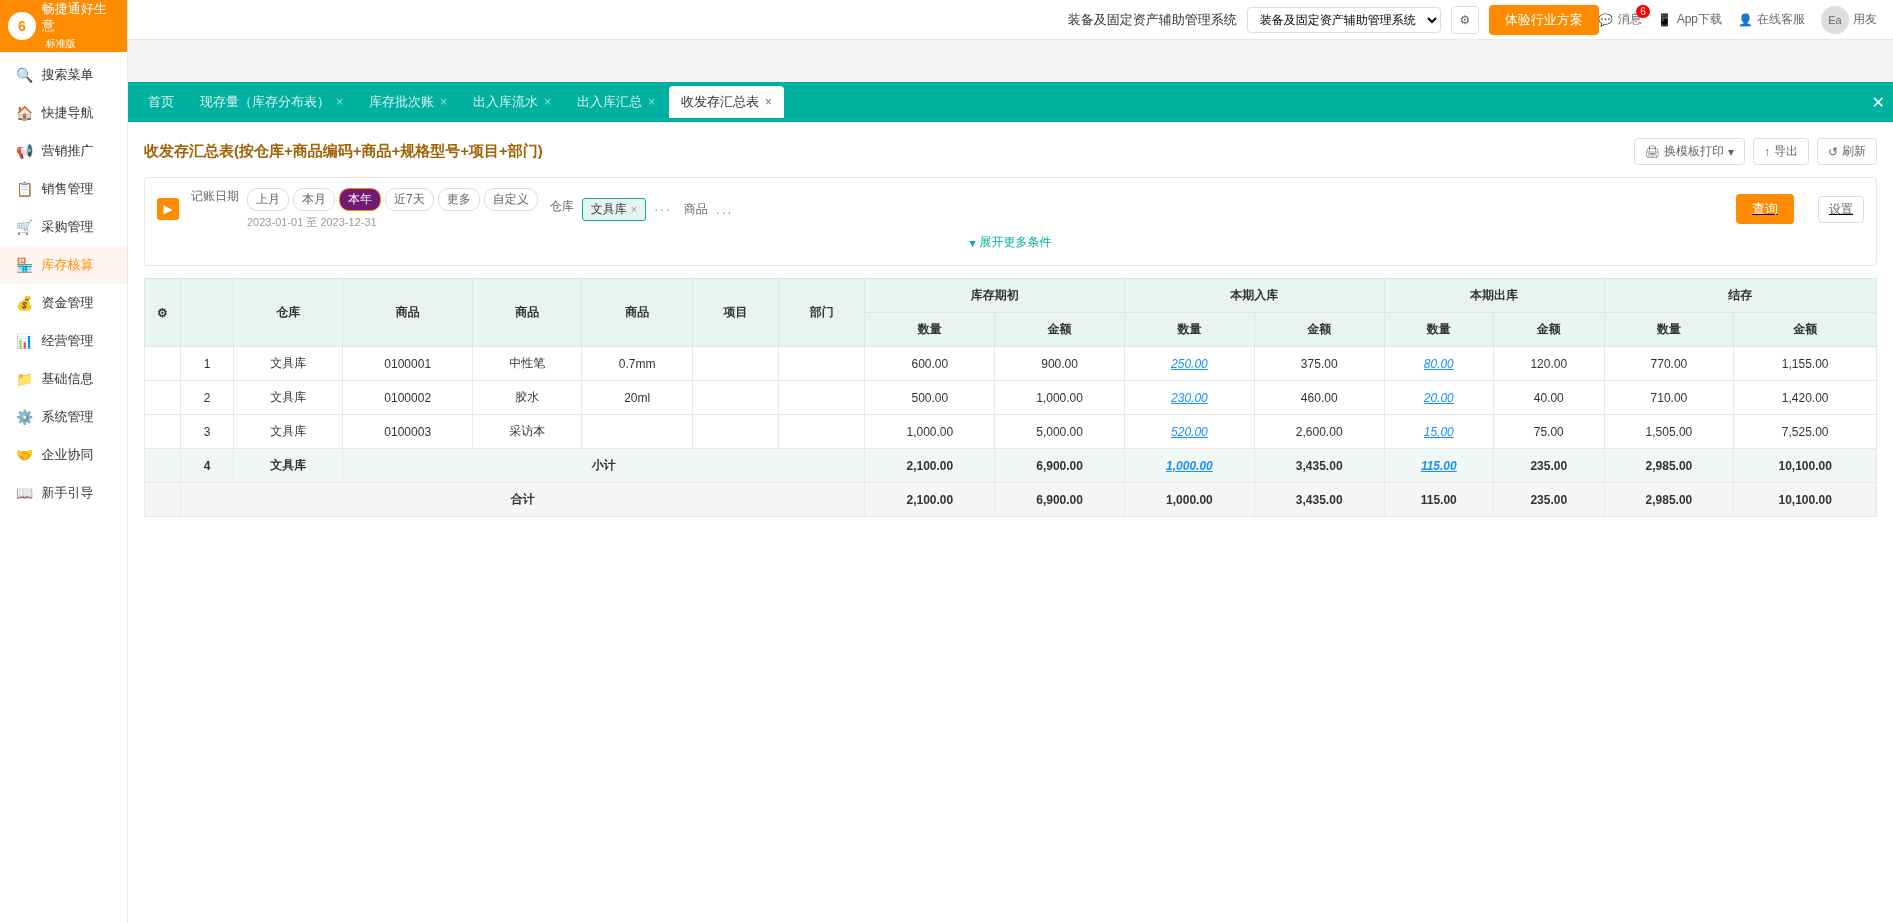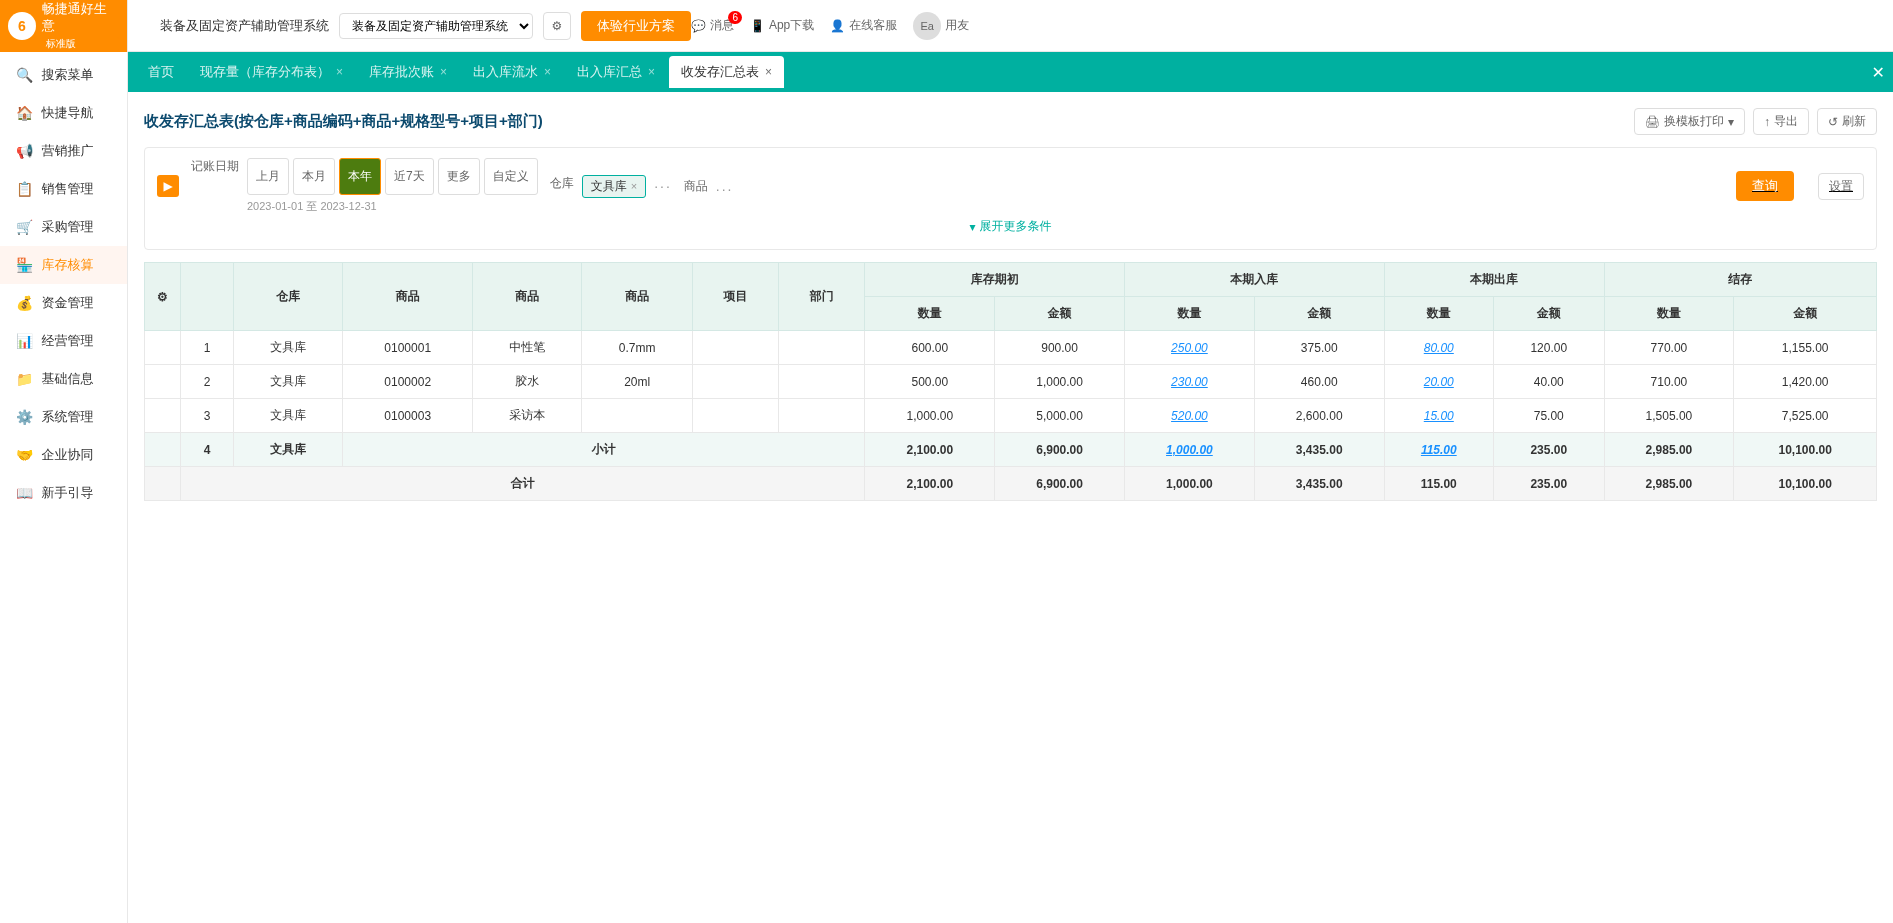--- a/index.html
+++ b/index.html
@@ -56,25 +56,25 @@
     }
     .sidebar-item.active { background: #fff5f0; color: #ff8c00; }
     .sidebar-item .s-icon { font-size: 14px; }
 
     
     .main { flex: 1; display: flex; flex-direction: column; overflow: hidden; }
 
     
     .top-header {
       background: #fff;
-      height: 52px;
-      display: flex;
-      align-items: center;
-      justify-content: flex-start;
-      padding: 0 32px;
+      height: 40px;
+      display: flex;
+      align-items: center;
+      justify-content: flex-end;
+      padding: 0 16px;
       border-bottom: 1px solid #e8e8e8;
       flex-shrink: 0;
     }
     .header-left { display: flex; align-items: center; gap: 10px; }
     .system-select {
       background: none;
       border: 1px solid #ddd;
       border-radius: 4px;
       padding: 4px 8px;
       font-size: 12px;
@@ -119,20 +119,21 @@
 
     
     .tab-bar {
       background: #00b0a0;
       display: flex;
       align-items: center;
       height: 40px;
       padding: 11px 8px;
       flex-shrink: 0;
       gap: 2px;
+      margin-top: 42px;
     }
     .tab-item {
       display: flex;
       align-items: center;
       gap: 6px;
       padding: 0 12px;
       height: 32px;
       border-radius: 4px 4px 0 0;
       cursor: pointer;
       color: rgba(255,255,255,0.85);
@@ -158,21 +159,21 @@
       flex-direction: column;
       gap: 12px;
     }
 
     
     .page-title-row {
       display: flex;
       align-items: center;
       justify-content: space-between;
     }
-    .page-title { font-size: 15px; font-weight: bold; color: #0c4a6e; }
+    .page-title { font-size: 15px; font-weight: bold; color: #a16207; }
     .title-actions { display: flex; align-items: center; gap: 8px; }
     .title-btn {
       display: flex; align-items: center; gap: 4px;
       border: 1px solid #ddd;
       border-radius: 4px;
       padding: 4px 10px;
       font-size: 12px;
       cursor: pointer;
       background: #fff;
       color: #666;
@@ -197,29 +198,29 @@
       border-radius: 3px;
       display: flex; align-items: center; justify-content: center;
       font-size: 12px;
       cursor: pointer;
       flex-shrink: 0;
     }
     .filter-group { display: flex; align-items: flex-start; gap: 8px; }
     .filter-label { color: #666; font-size: 12px; }
     .date-btns { display: flex; gap: 4px; align-items: center; }
     .date-btn {
-      padding: 9px 8px;
+      padding: 2px 8px;
       border: 1px solid #ddd;
-      border-radius: 3px;
+      border-radius: 10px;
       font-size: 12px;
       cursor: pointer;
       background: #fff;
       color: #666;
     }
-    .date-btn.active { background: #4d7c0f; color: #fff; border-color: #ff8c00; }
+    .date-btn.active { background: #701a75; color: #fff; border-color: #ff8c00; }
     .date-range { font-size: 11px; color: #999; margin-top: 2px; }
     .warehouse-tag {
       display: flex; align-items: center; gap: 4px;
       background: #e8f4f0;
       border: 1px solid #00b0a0;
       border-radius: 3px;
       padding: 2px 8px;
       font-size: 12px;
       color: #333;
     }

